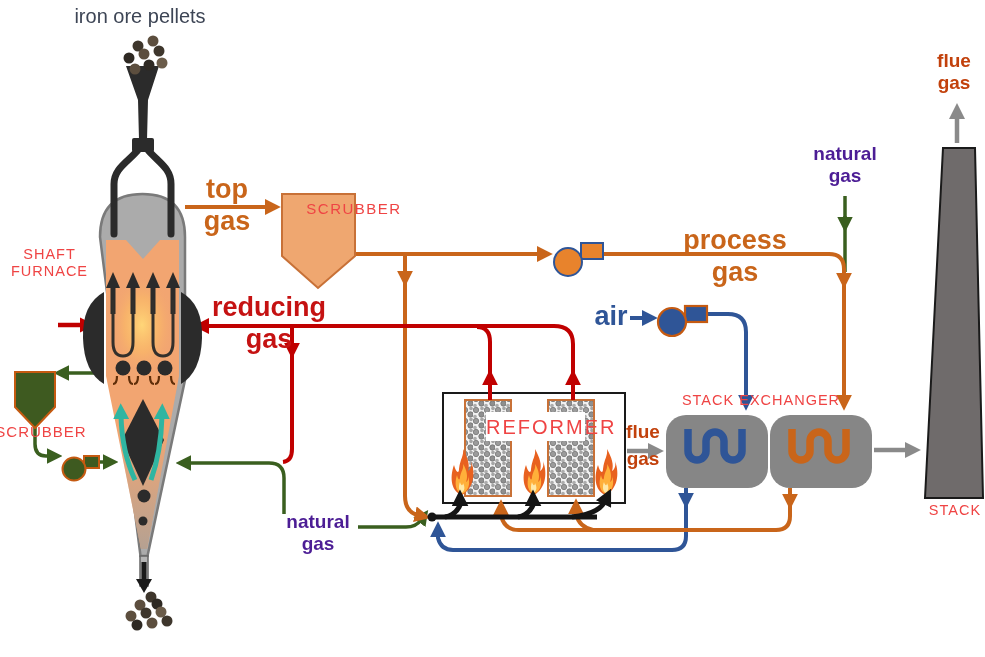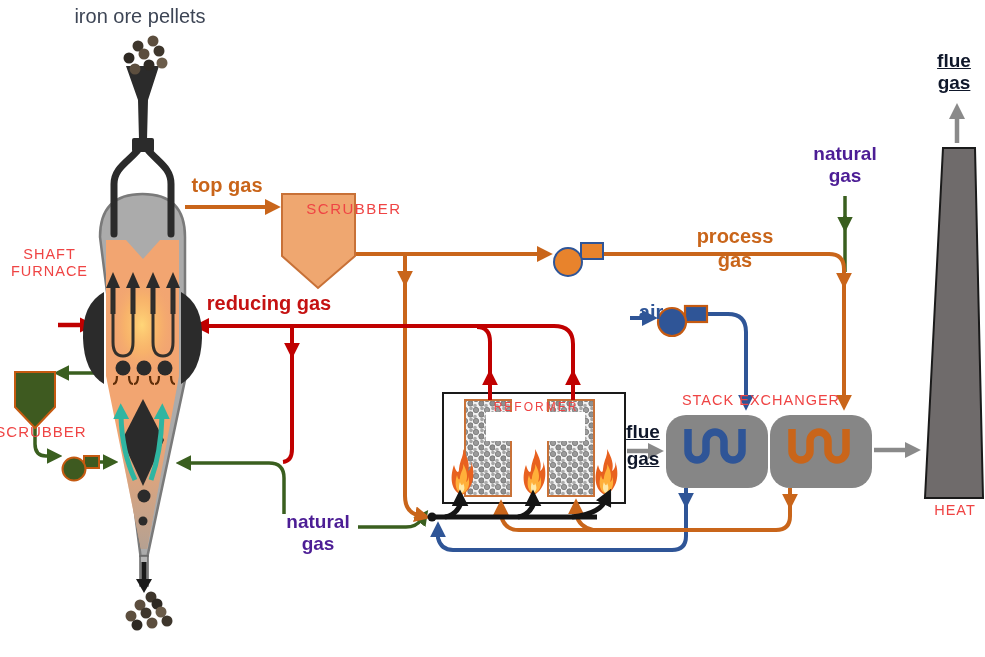--- a/index.html
+++ b/index.html
@@ -2,26 +2,26 @@
 <html><head>
 <meta charset="utf-8">
 <style>
   html,body{margin:0;padding:0;background:#fff;}
   #stage{position:relative;width:985px;height:657px;overflow:hidden;background:#fff;
          font-family:"Liberation Sans",sans-serif;}
   svg{position:absolute;left:0;top:0;}
   .lbl{position:absolute;text-align:center;line-height:1.18;white-space:normal;}
   .eq{font-size:14.5px;color:#ef4444;letter-spacing:1px;font-weight:400;}
   .mat{font-size:20px;color:#3D4555;font-weight:400;white-space:nowrap;}
-  .stream{font-size:20px;font-weight:600;}
+  .stream{font-size:27px;font-weight:600;}
   .orange{color:#C9651A;}
   .red{color:#C51212;}
   .green{color:#4c1d95;}
   .blue{color:#2F5597;}
-  .gray{color:#0f172a;text-decoration:underline;}
+  .gray{color:#c2410c;}
 </style>
 </head>
 <body>
 
 <div id="stage">
 <svg width="985" height="657" viewBox="0 0 985 657">
   <defs>
     <marker id="mO" viewBox="0 0 10 10" refX="2" refY="5" markerWidth="4" markerHeight="4" orient="auto">
           <path d="M0,0 L10,5 L0,10 Z" fill="#C9651A"></path>
         </marker>
@@ -233,19 +233,19 @@
 
 <div class="lbl eq" style="left:2px;top:246px;width:95px;">SHAFT FURNACE</div>
 <div class="lbl mat" style="left:70px;top:5px;width:140px;">iron ore pellets</div>
 <div class="lbl eq" style="left:-14px;top:423px;width:110px;font-size:15px;">SCRUBBER</div>
 <div class="lbl eq" style="left:302px;top:200px;width:104px;font-size:15px;letter-spacing:1.5px;">SCRUBBER</div>
 <div class="lbl stream orange" style="left:190px;top:174px;width:74px;">top gas</div>
 <div class="lbl stream red" style="left:202px;top:292px;width:134px;">reducing gas</div>
 <div class="lbl stream orange" style="left:683px;top:225px;width:104px;">process gas</div>
 <div class="lbl stream green" style="left:806px;top:143px;width:78px;font-size:19px;">natural gas</div>
 <div class="lbl stream green" style="left:281px;top:511px;width:74px;font-size:19px;">natural gas</div>
-<div class="lbl stream blue" style="left:592px;top:301px;width:38px;margin-left:40px;">air</div>
+<div class="lbl stream blue" style="left:592px;top:301px;width:38px;">air</div>
 <div class="lbl stream gray" style="left:621px;top:419px;width:44px;font-size:19px;line-height:1.4;">flue gas</div>
 <div class="lbl eq" style="left:680px;top:392px;width:162px;">STACK EXCHANGER</div>
 <div class="lbl stream gray" style="left:925px;top:50px;width:58px;font-size:19px;">flue gas</div>
-<div class="lbl eq" style="left:924px;top:502px;width:62px;">HEAT</div>
-<div class="lbl eq" style="left:486px;top:400px;width:100px;font-size:12px;letter-spacing:2px;">REFORMER</div>
+<div class="lbl eq" style="left:924px;top:502px;width:62px;">STACK</div>
+<div class="lbl eq" style="left:486px;top:416px;width:100px;font-size:20px;letter-spacing:2px;">REFORMER</div>
 </div>
 
 </body></html>

